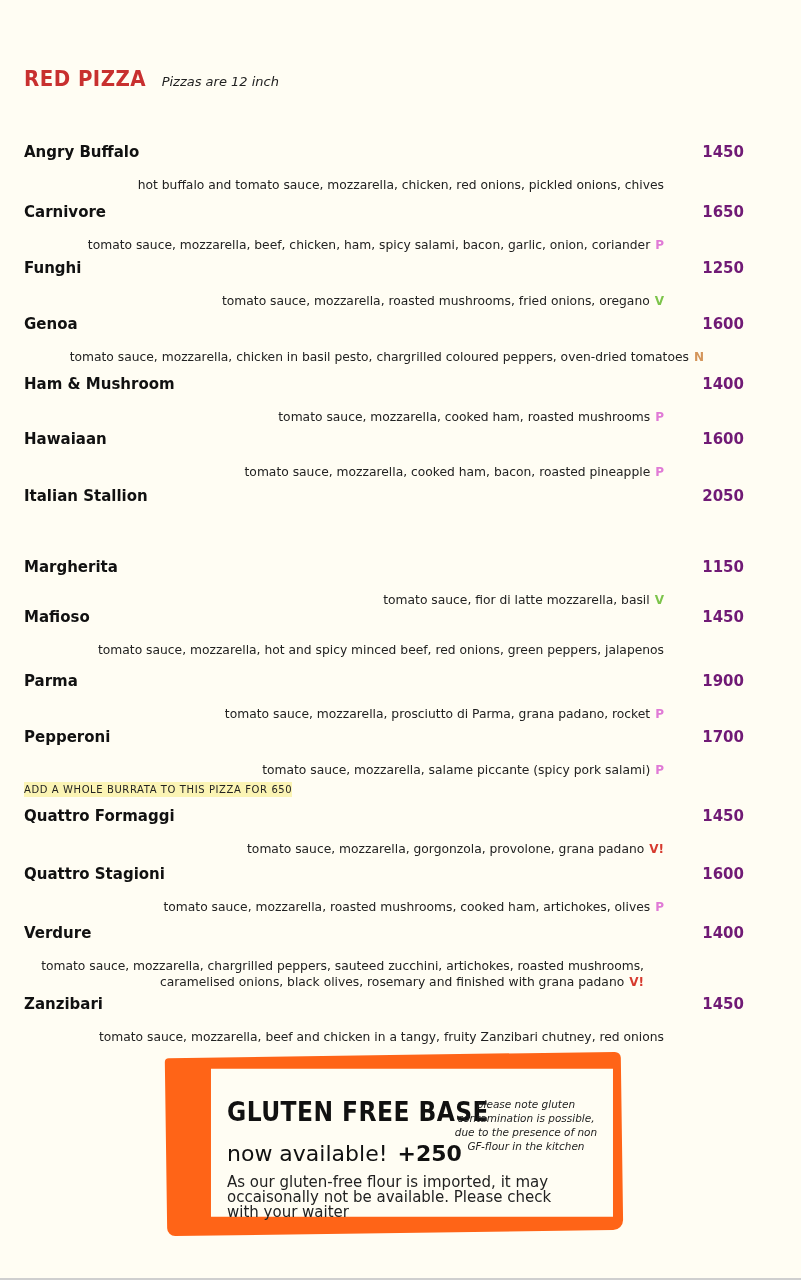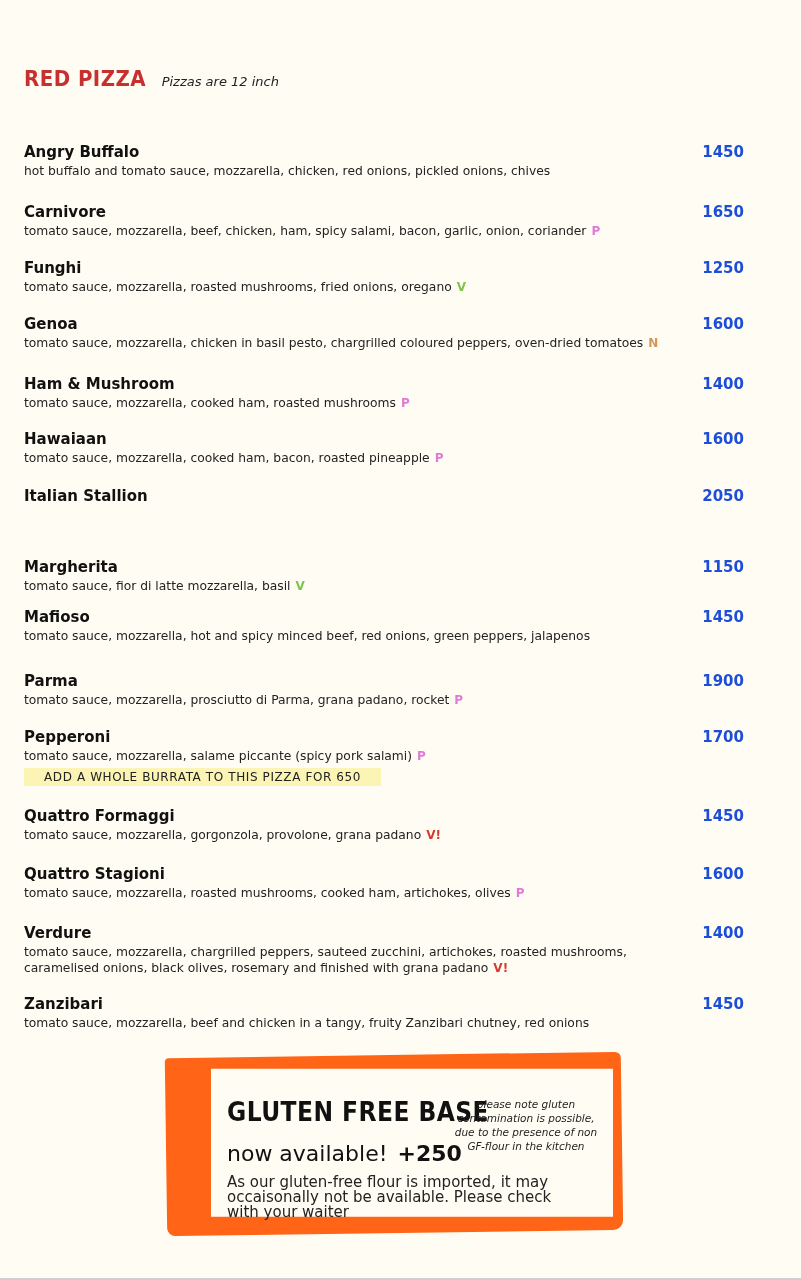--- a/index.html
+++ b/index.html
@@ -25,35 +25,35 @@
     font-size: 13px; color: #222;
   }
   .menu { position: absolute; left: 24px; top: 0; width: 730px; }
   .item { position: absolute; left: 0; width: 720px; }
   .item-name {
     font-family: "DejaVu Sans", sans-serif; font-weight: bold;
     font-size: 15px; color: #111; line-height: 18px;
   }
   .item-price {
     position: absolute; right: 0; top: 0;
-    font-weight: bold; font-size: 15px; color: #1d4ed8; line-height: 18px;
+    font-weight: bold; font-size: 15px; color: #701a75; line-height: 18px;
   }
   .item-desc {
     font-family: "DejaVu Sans", sans-serif; font-size: 12.3px;
-    color: #222; line-height: 16px; margin-top: 2px; width: 640px;
+    color: #222; line-height: 16px; margin-top: 16px; width: 640px; text-align: right;
   }
   .tag { font-weight: bold; font-size: 12px; margin-left: 5px; }
   .tag-P { color: #e07ad6; }
   .tag-V { color: #7cc44a; }
   .tag-N { color: #d4955a; }
   .tag-Vx { color: #d63a2e; }
   .addon {
     display: inline-block; margin-top: 4px;
-    background: #fbf4b4; padding: 2px 20px;
-    font-family: "DejaVu Sans", sans-serif; font-size: 12px;
+    background: #fbf4b4; padding: 2px 0;
+    font-family: "DejaVu Sans", sans-serif; font-size: 10px;
     letter-spacing: 0.6px; color: #222; text-transform: uppercase;
   }
   .gf-box {
     position: absolute; left: 166px; top: 1055px;
     width: 456px; height: 178px;
     background: #ff6417;
     transform: rotate(-0.8deg);
     border-radius: 4px 6px 10px 8px;
   }
   .gf-inner {

